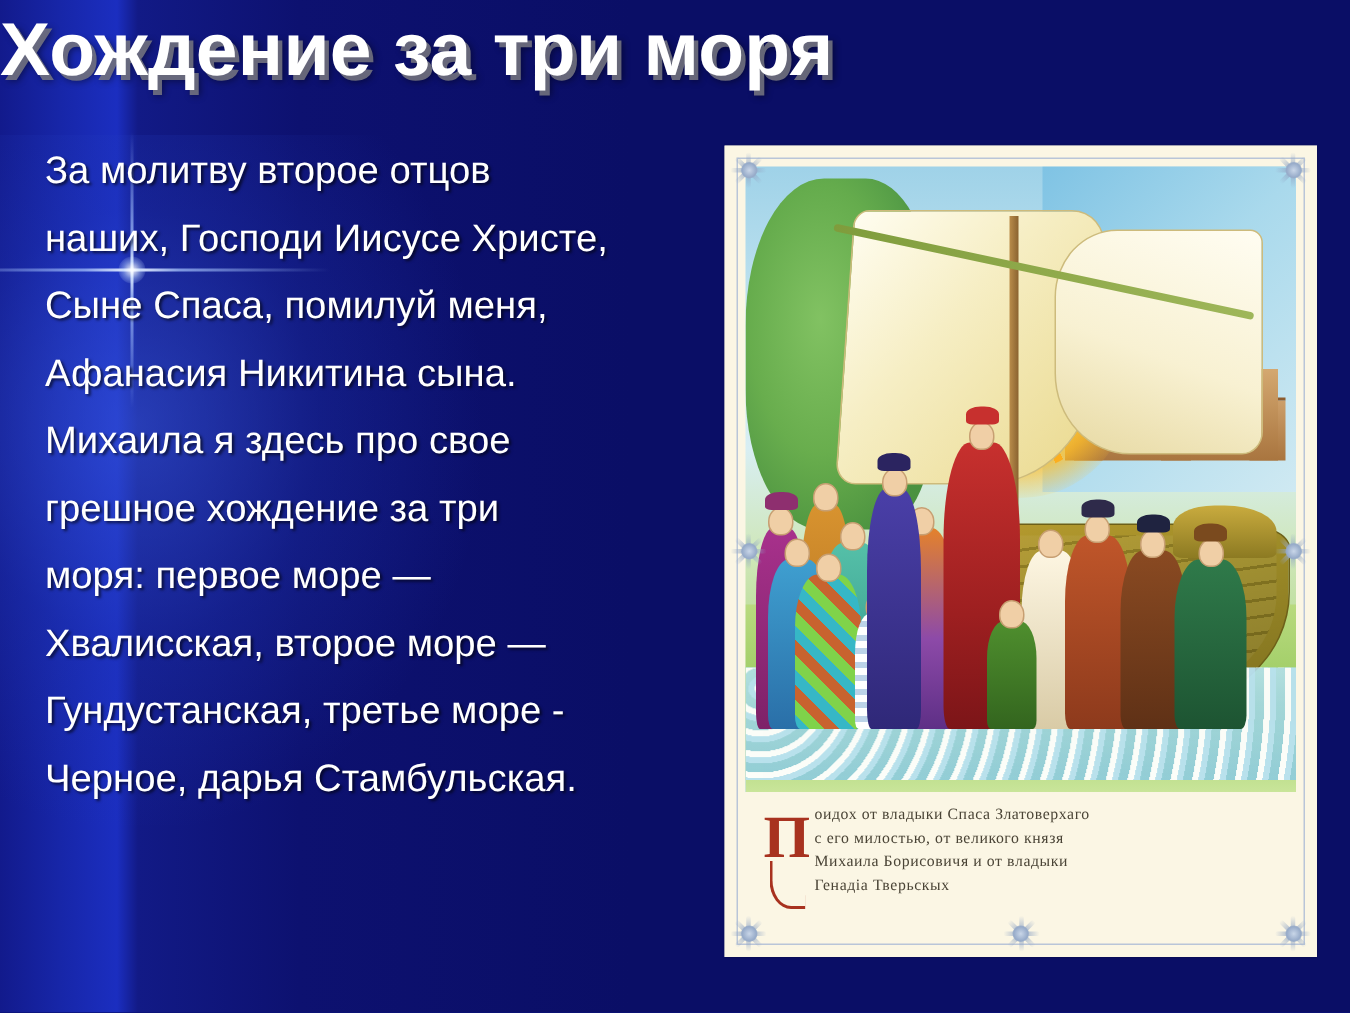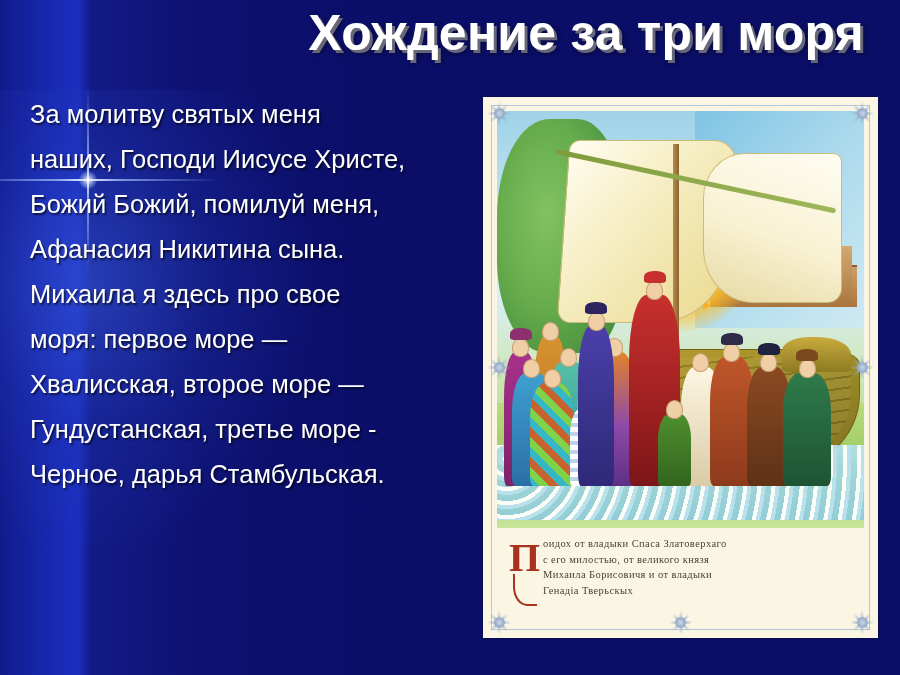--- a/index.html
+++ b/index.html
@@ -46,21 +46,21 @@
   }
   #sparkle .core {
     left:-9px; top:-9px; width:18px; height:18px; border-radius:50%;
     background:radial-gradient(circle, rgba(255,255,255,.95) 0%,
       rgba(190,215,255,.45) 45%, rgba(120,160,255,0) 80%);
   }
 
   
   #title {
     position:absolute; left:0; top:4px; width:864px;
-    text-align:right;
+    text-align:left;
     font-size:50px; font-weight:bold; color:#ffffff;
     letter-spacing:.2px;
     text-shadow:3px 3px 0 rgba(120,120,130,.85), 4px 4px 5px rgba(0,0,0,.45);
     white-space:nowrap;
   }
 
   
   #body-text {
     position:absolute; left:30px; top:92px; width:440px;
     color:#ffffff; font-size:25.5px; line-height:45px;
@@ -281,25 +281,26 @@
 
   <div id="sparkle">
     <i class="v"></i>
       <i class="h"></i>
       <i class="core"></i>
   </div>
 
   <h1 id="title">Хождение за три моря</h1>
 
   <div id="body-text">
-    <span class="line">За молитву святых меня</span>
+    <span class="line">За молитву второе отцов</span>
     <span class="line">наших, Господи Иисусе Христе,</span>
-    <span class="line">Божий Божий, помилуй меня,</span>
+    <span class="line">Сыне Спаса, помилуй меня,</span>
     <span class="line">Афанасия Никитина сына.</span>
     <span class="line">Михаила я здесь про свое</span>
+    <span class="line">грешное хождение за три</span>
     <span class="line">моря: первое море —</span>
     <span class="line">Хвалисская, второе море —</span>
     <span class="line">Гундустанская, третье море -</span>
     <span class="line">Черное, дарья  Стамбульская.</span>
   </div>
 
   <div id="illustration">
     <div class="frame-mat"></div>
     <div class="frame-line"></div>
 

